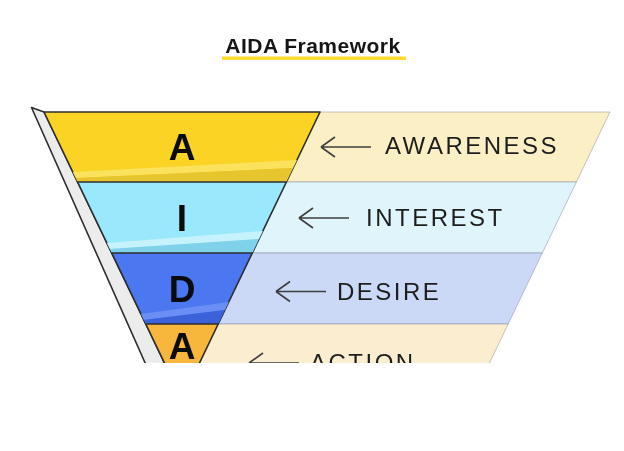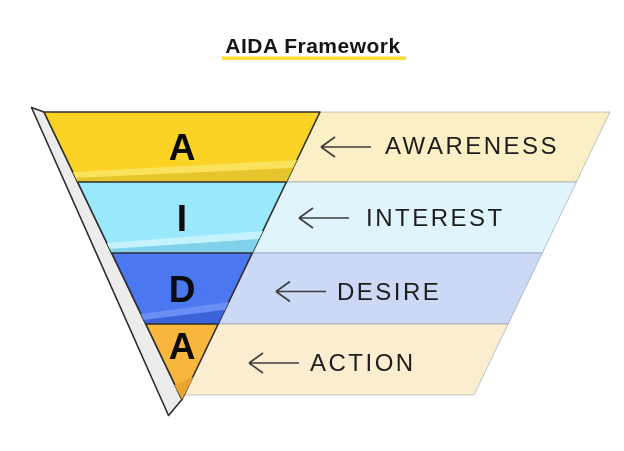--- a/index.html
+++ b/index.html
@@ -1,19 +1,19 @@
 <!DOCTYPE html>
 <html><head>
 <meta charset="utf-8">
 <style>
   html, body { margin: 0; padding: 0; background: #ffffff; }
   .stage {
     position: relative;
     width: 624px;
-    height: 451px;
+    height: 363px;
     background: #ffffff;
     overflow: hidden;
     font-family: "Liberation Sans", sans-serif;
   }
   svg { display: block; }
   .title-text {
     font-family: "Liberation Sans", sans-serif;
     font-size: 21px;
     font-weight: bold;
     letter-spacing: 0.5px;

